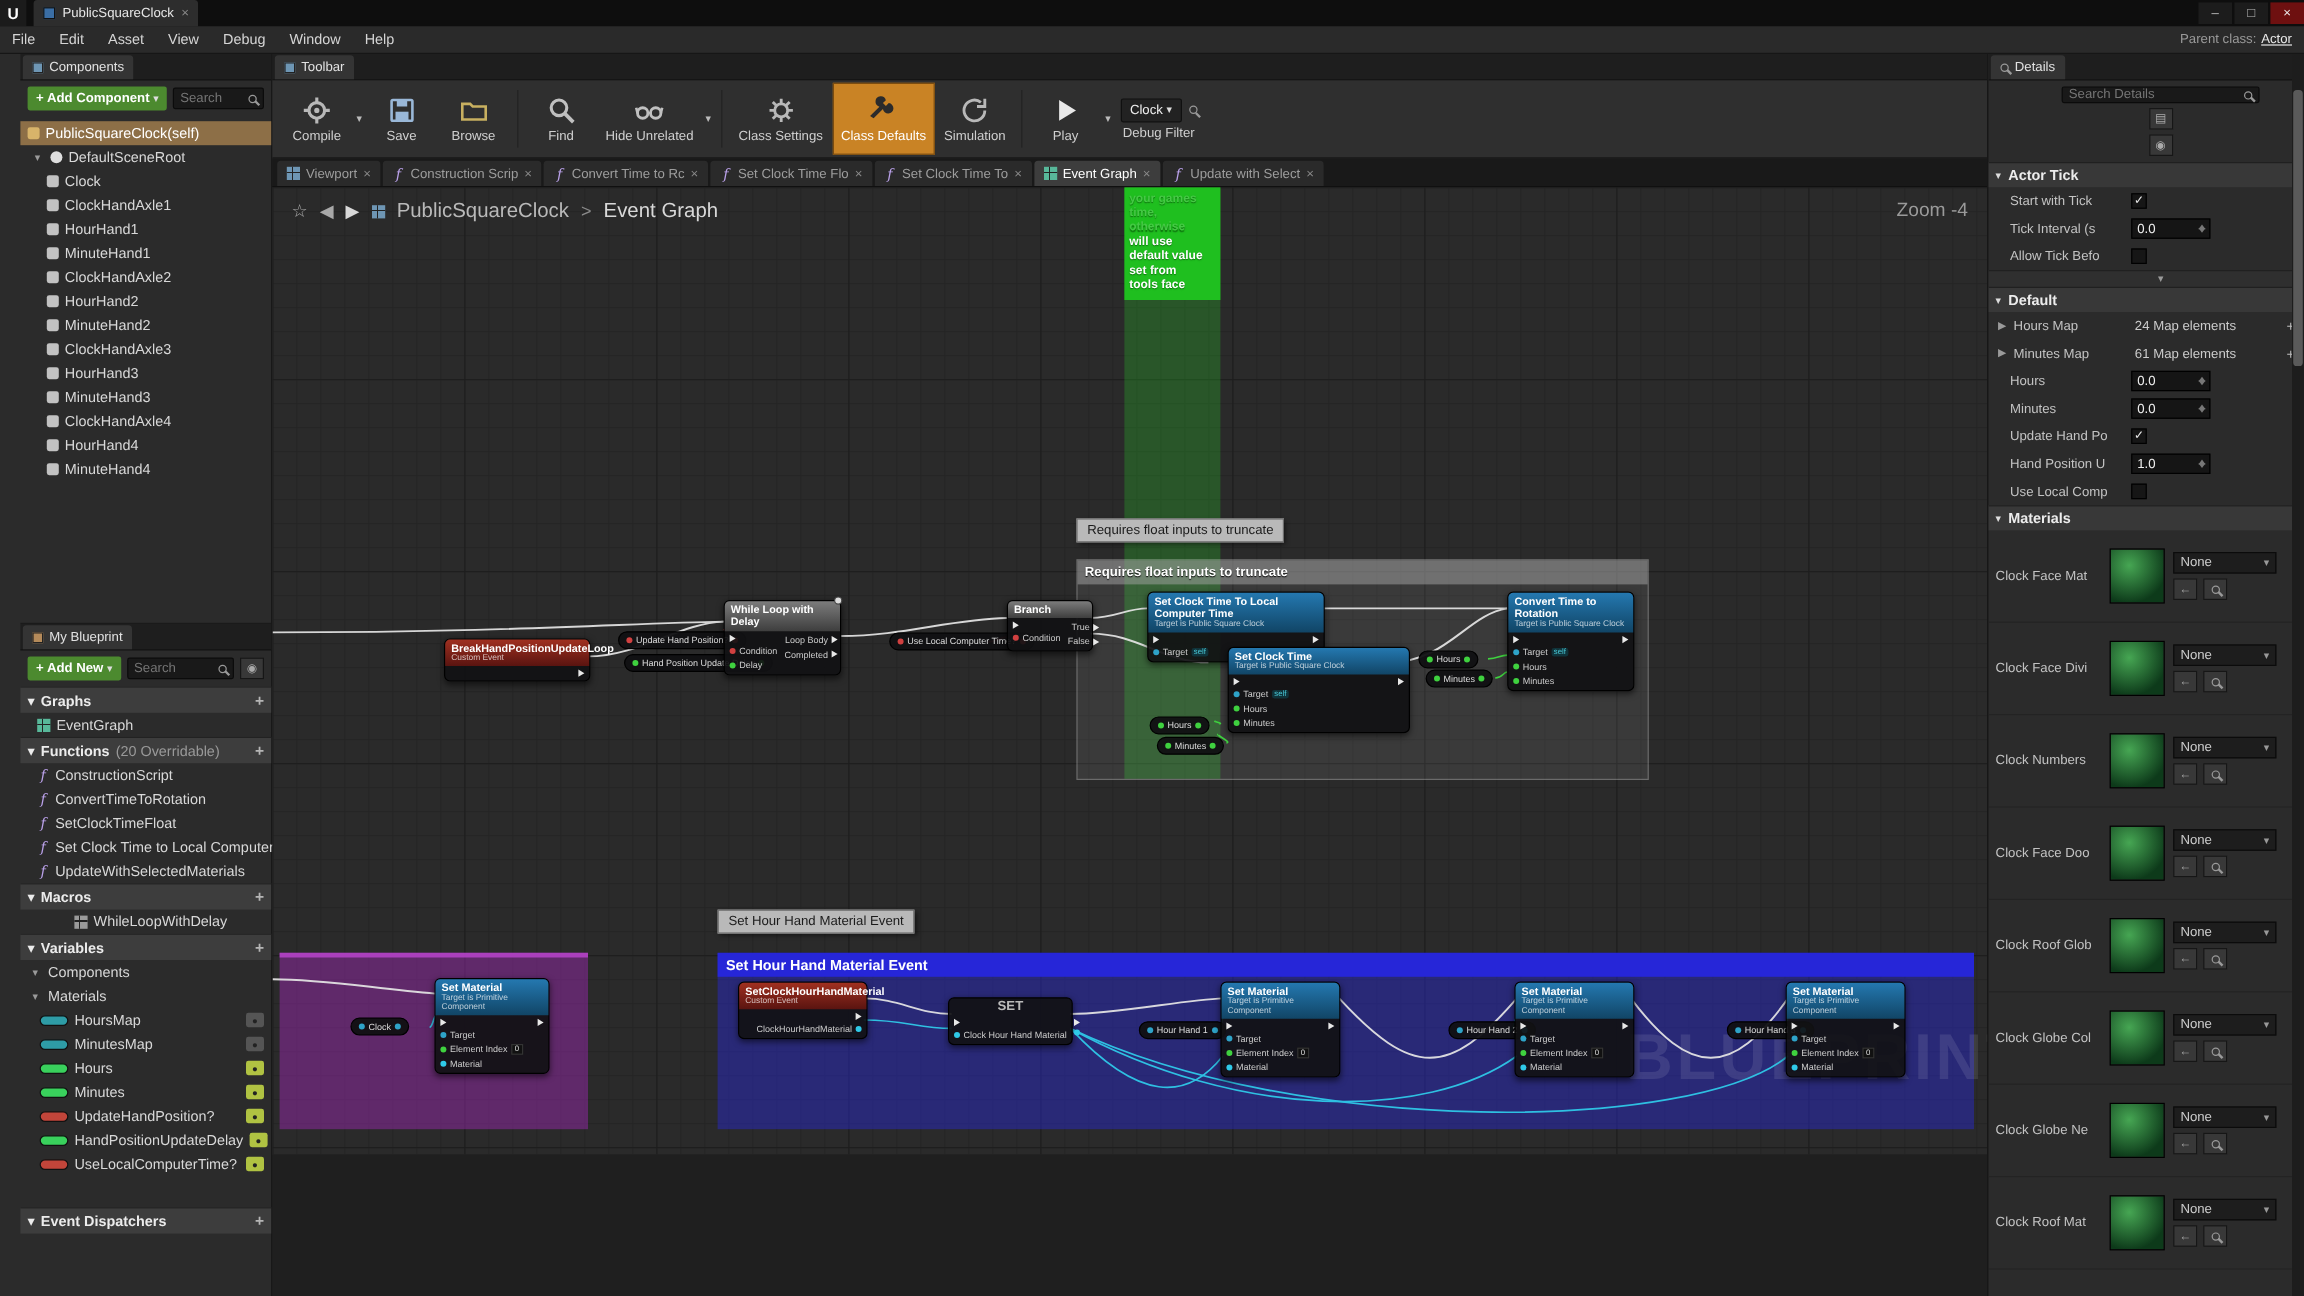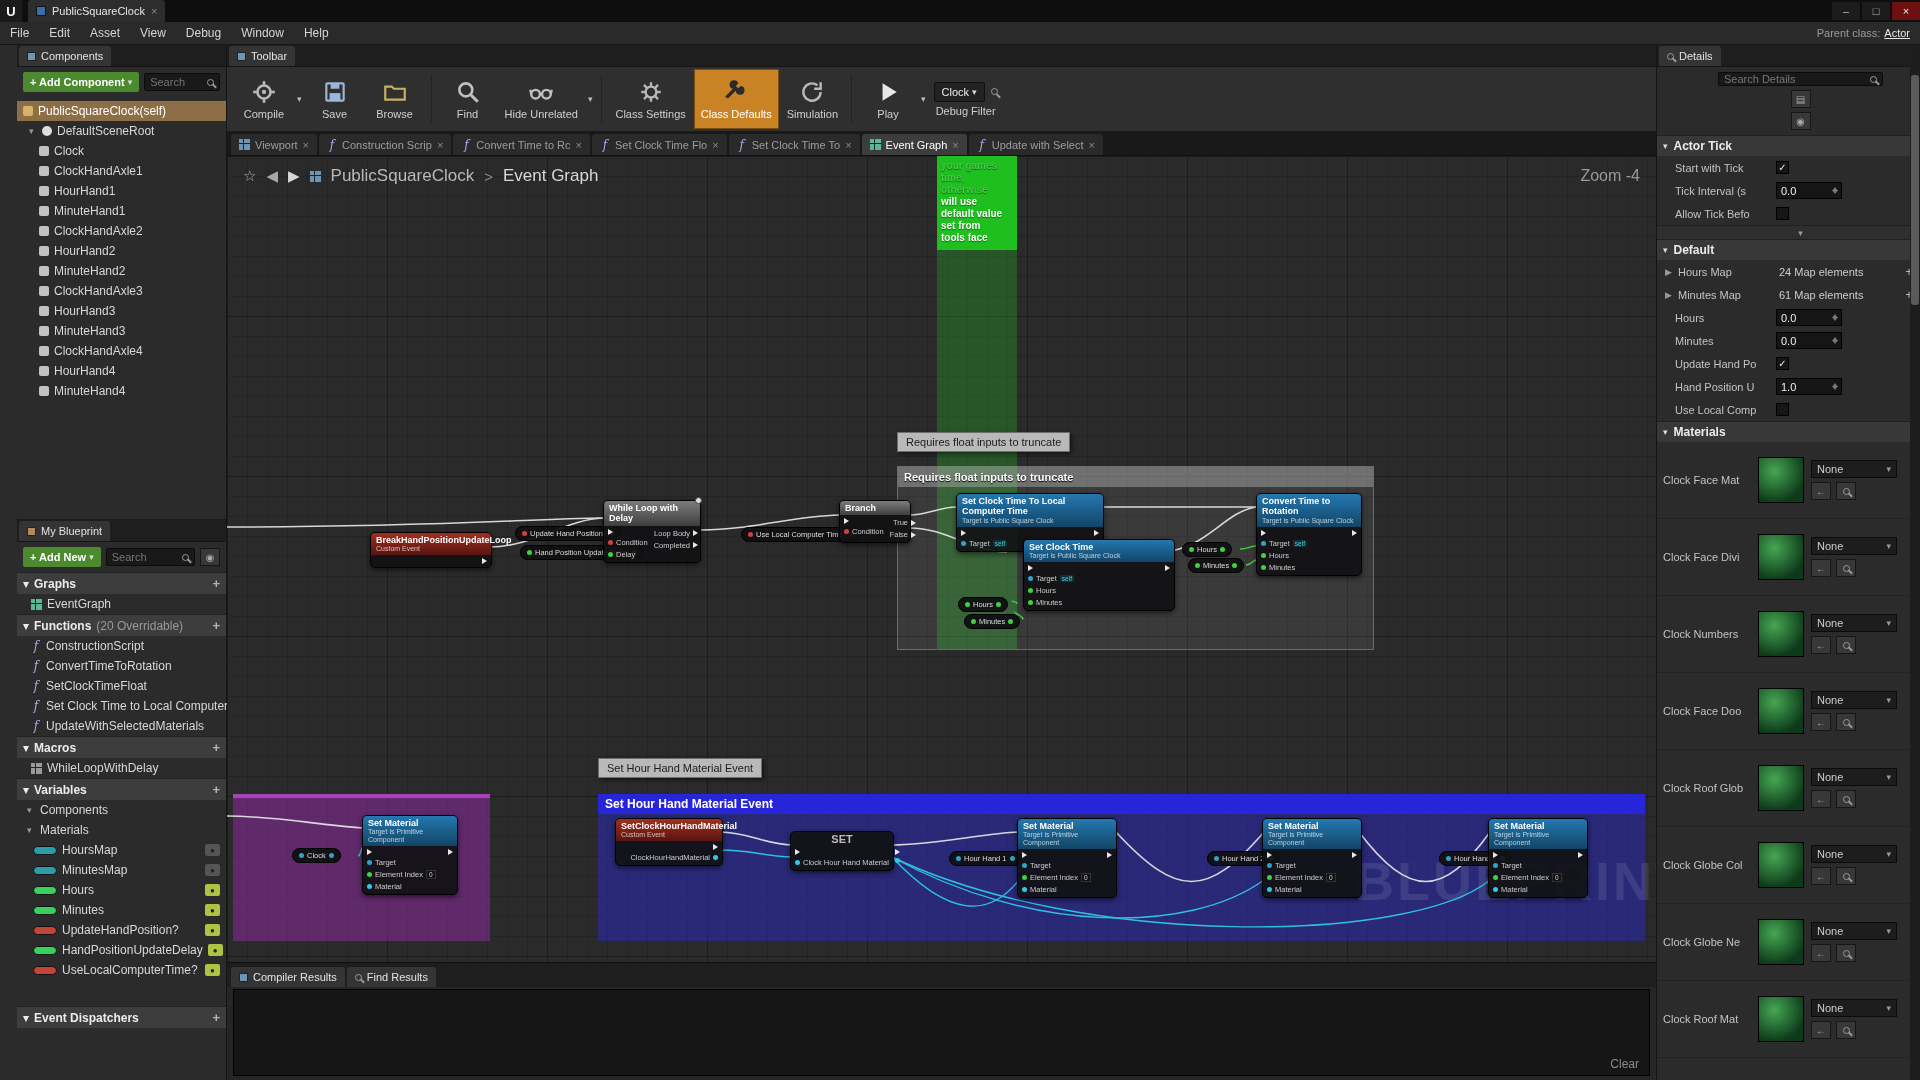--- a/index.html
+++ b/index.html
@@ -326,21 +326,21 @@
           <span>UpdateWithSelectedMaterials</span>
         </div>
       </div>
     <div class="sec-hdr">
       <span class="tri">▾</span>
       <span>Macros</span>
       <span class="plus">+</span>
     </div>
     <div>
 
-        <div class="row" style="padding-left:14px;">
+        <div class="row" style="padding-left:14px;margin-left:31px;">
           <span class="grid-ico" style="background:linear-gradient(90deg,transparent 4px,#222 4px,#222 5px,transparent 5px),linear-gradient(transparent 4px,#222 4px,#222 5px,transparent 5px),#9a9a9a;"></span>
           <span>WhileLoopWithDelay</span>
         </div>
       </div>
     <div class="sec-hdr">
       <span class="tri">▾</span>
       <span>Variables</span>
       <span class="plus">+</span>
     </div>
     <div>
@@ -973,35 +973,20 @@
         </div>
         <div class="pcol r">
             <div class="pin">
               <span class="xout"></span>
             </div>
           </div>
       </div>
     </div>
   </div>
 
-  <div id="bottom-panel">
-    <div id="bottom-tabs">
-      <div class="ptab">
-        <span class="mini-ico"></span>
-        <span>Compiler Results</span>
-      </div>
-      <div class="ptab">
-        <span class="mag"></span>
-        <span>Find Results</span>
-      </div>
-    </div>
-    <div id="bottom-body">
-      <span id="clear-btn">Clear</span>
-    </div>
-  </div>
 </div>
 
 <div id="right-panel">
   <div class="ptab-row">
     <div class="ptab">
       <span class="mag"></span>
       <span>Details</span>
     </div>
   </div>
   <div class="details-search">

